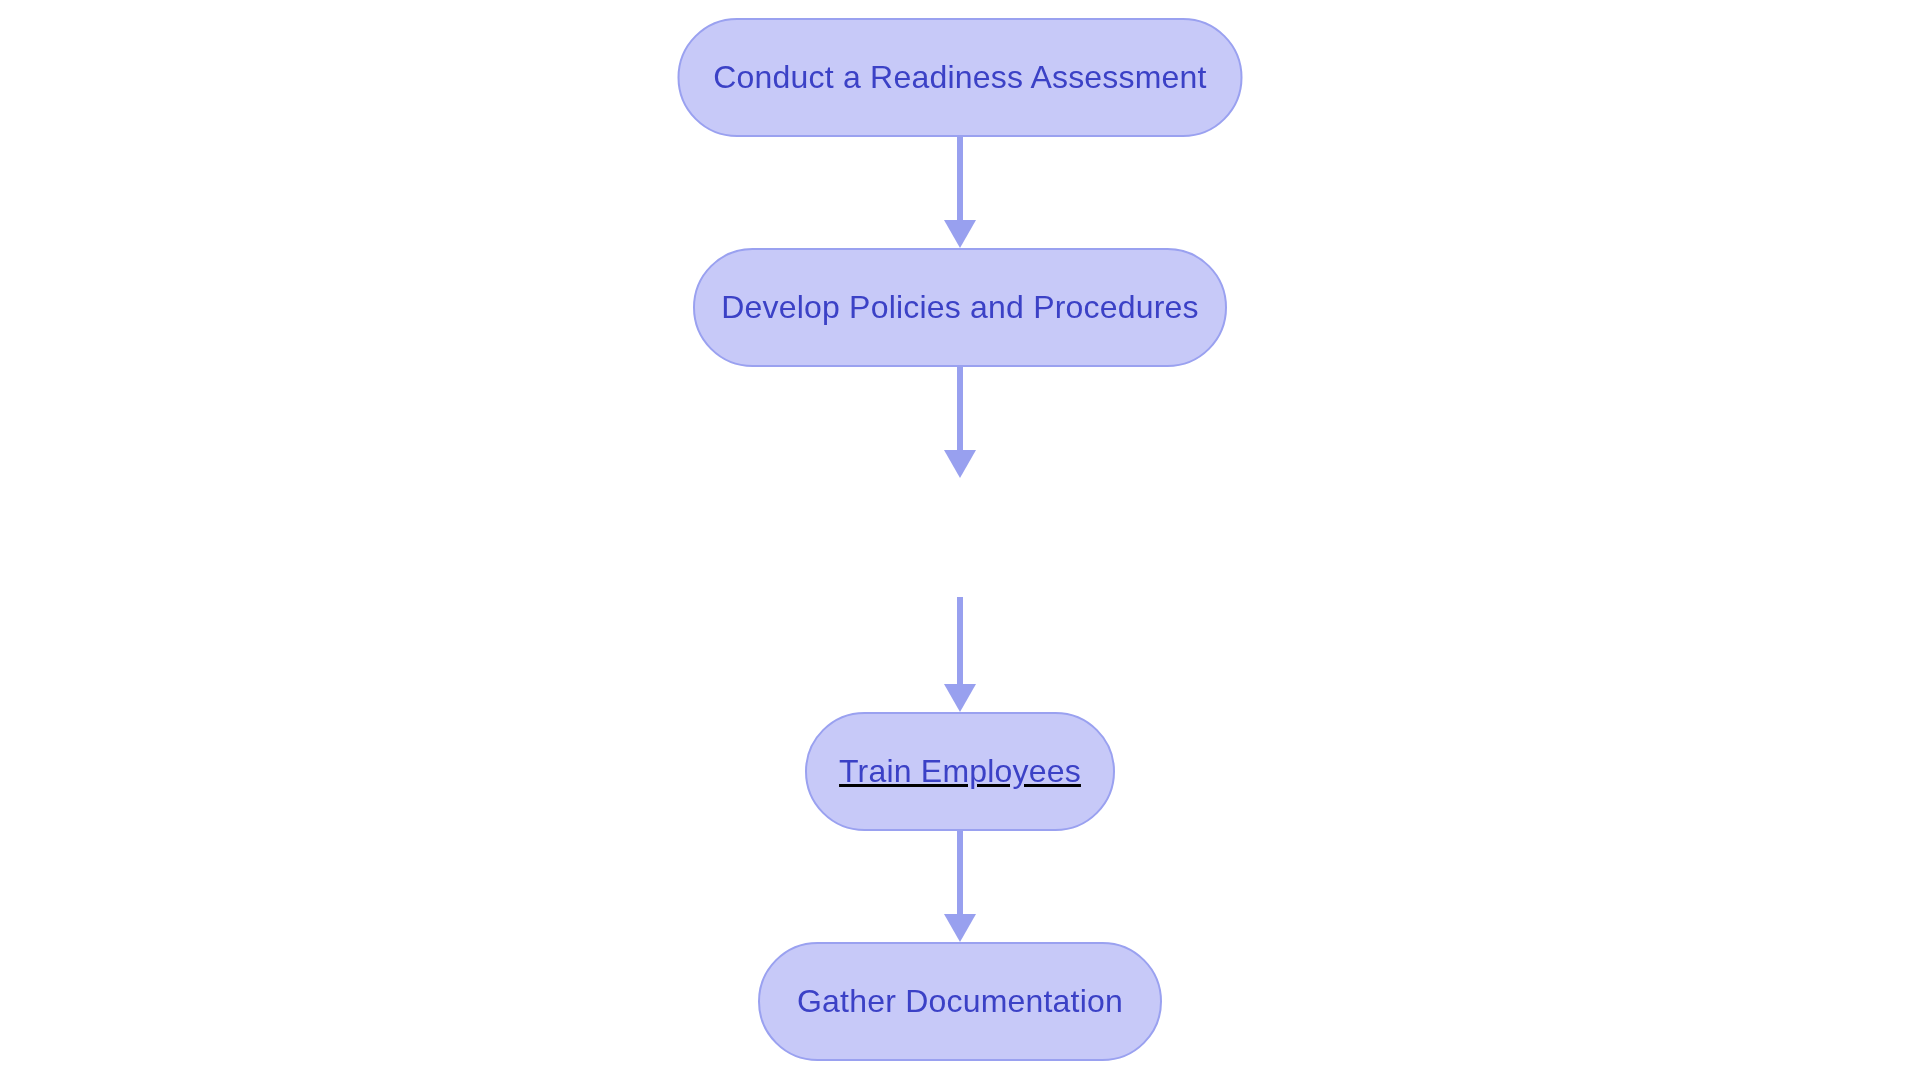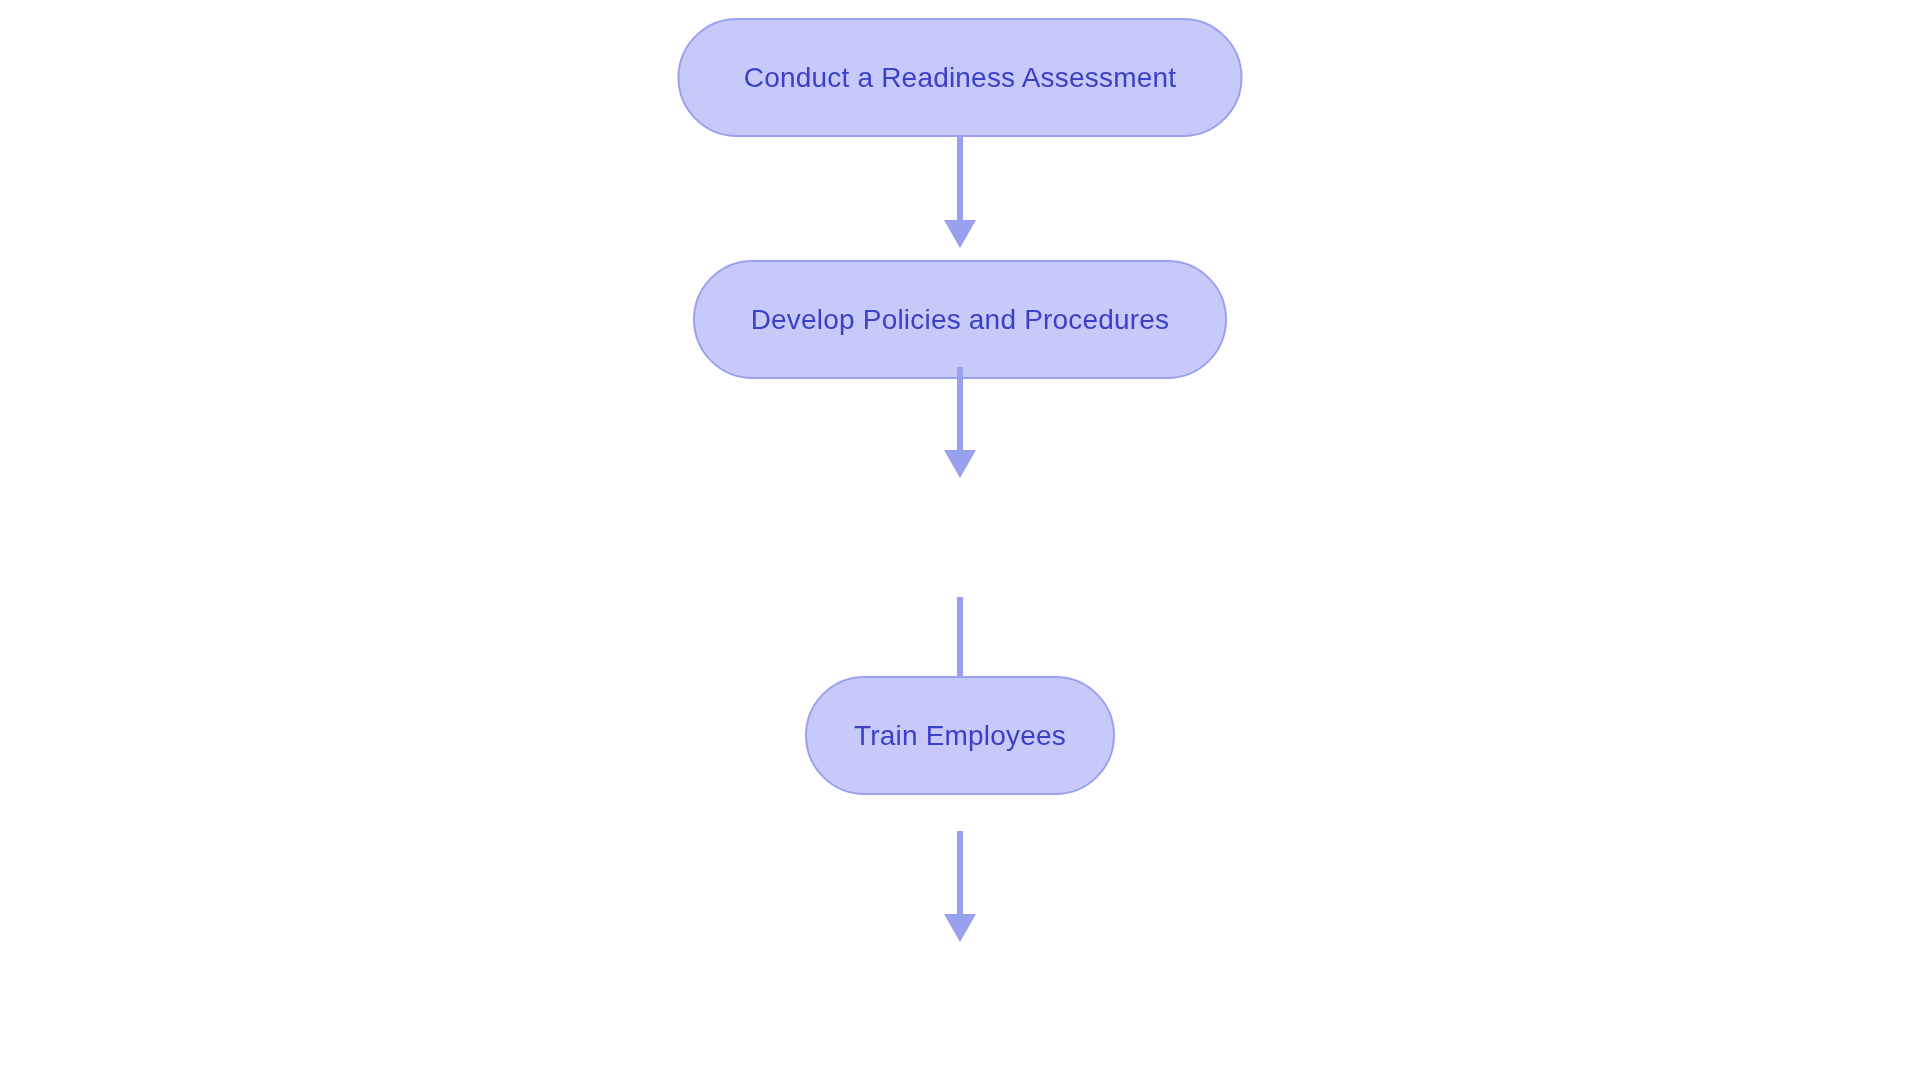--- a/index.html
+++ b/index.html
@@ -31,30 +31,30 @@
     height: 119px;
     border-radius: 60px;
     background: var(--node-fill);
     border: 2px solid var(--node-border);
     display: flex;
     align-items: center;
     justify-content: center;
   }
   .node-label {
     color: var(--node-text);
-    font-size: 28px;
+    font-size: 32px;
     font-weight: 400;
     letter-spacing: 0.2px;
     white-space: nowrap;
     text-align: center;
   }
   #node-1 { top: 18px;  width: 565px; }
-  #node-2 { top: 260px; width: 534px; }
+  #node-2 { top: 248px; width: 534px; }
   #node-3 { top: 478px; width: 534px; }
-  #node-4 { top: 676px; width: 310px; }
+  #node-4 { top: 712px; width: 310px; text-decoration: underline; }
   #node-5 { top: 942px; width: 404px; }
 
   .arrow {
     position: absolute;
     left: 50%;
     transform: translateX(-50%);
     width: 32px;
     display: flex;
     flex-direction: column;
     align-items: center;
@@ -109,14 +109,17 @@
 
   <div class="node" id="node-4">
     <span class="node-label">Train Employees</span>
   </div>
 
   <div class="arrow" id="arrow-4">
     <div class="arrow-line"></div>
     <div class="arrow-head"></div>
   </div>
 
+  <div class="node" id="node-5">
+    <span class="node-label">Gather Documentation</span>
+  </div>
 
 </div>
 
 </body></html>

